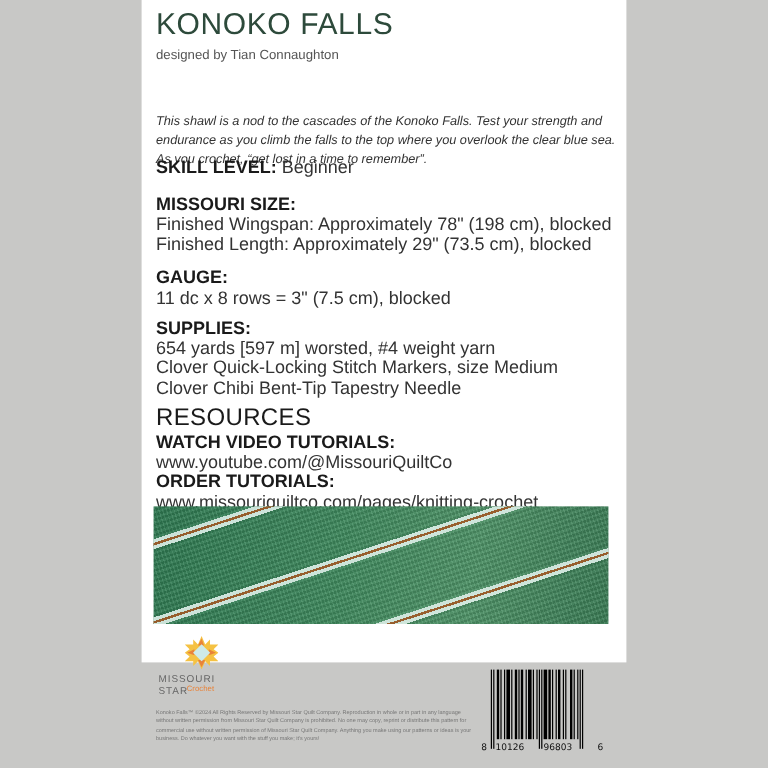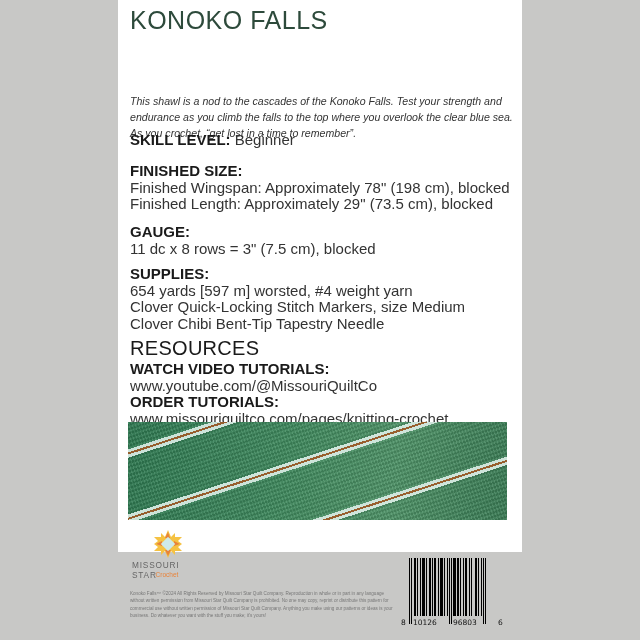--- a/index.html
+++ b/index.html
@@ -66,30 +66,31 @@
   .bc-bars span { display: inline-block; background: #000; height: 58px; }
   .bc-bars span.g { height: 66px; }
   .bc-num { position: absolute; top: 60px; font-size: 7.5px; color: #111; font-family: "DejaVu Sans", sans-serif; }
 </style>
 </head>
 <body>
 
 <div class="card">
 
   <h1 class="title">KONOKO FALLS</h1>
+  <div class="byline">designed by Tian Connaughton</div>
 
   <p class="intro">This shawl is a nod to the cascades of the Konoko Falls. Test your strength and endurance as you climb the falls to the top where you overlook the clear blue sea. As you crochet, “get lost in a time to remember”.</p>
 
   <div class="block body-text" style="top:132px;">
     <span class="label">SKILL LEVEL:</span>
     <span>Beginner</span>
   </div>
 
   <div class="block body-text" style="top:163px;">
-    <div class="label">FINISHED SIZE:</div>
+    <div class="label">MISSOURI SIZE:</div>
     <div>Finished Wingspan: Approximately 78" (198 cm), blocked</div>
     <div>Finished Length: Approximately 29" (73.5 cm), blocked</div>
   </div>
 
   <div class="block body-text" style="top:224px;">
     <div class="label">GAUGE:</div>
     <div>11 dc x 8 rows = 3" (7.5 cm), blocked</div>
   </div>
 
   <div class="block body-text" style="top:266px;">

